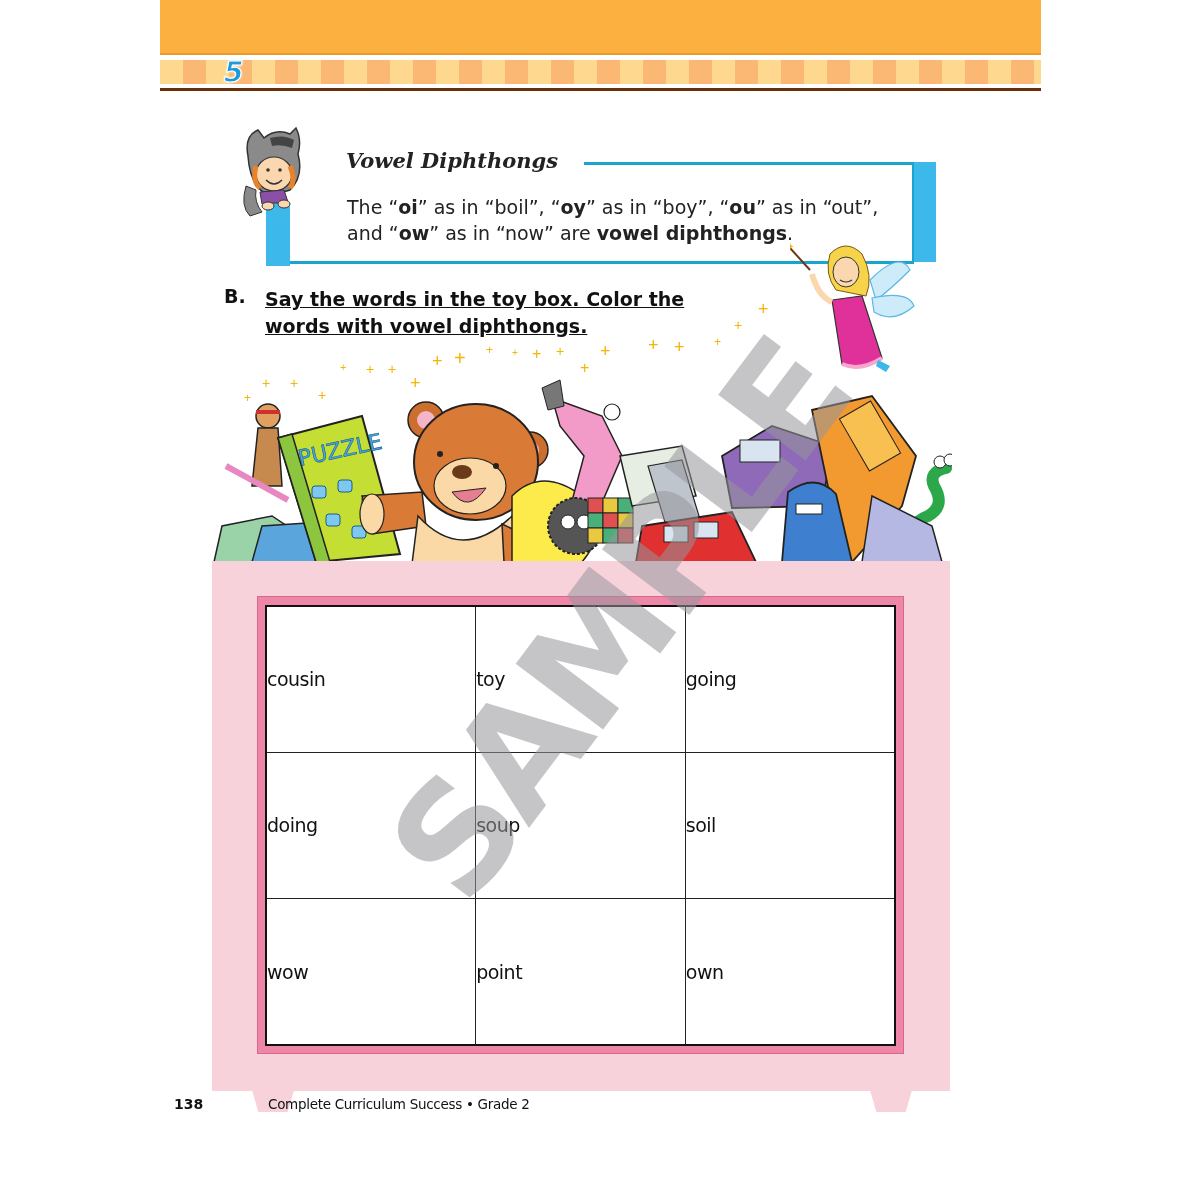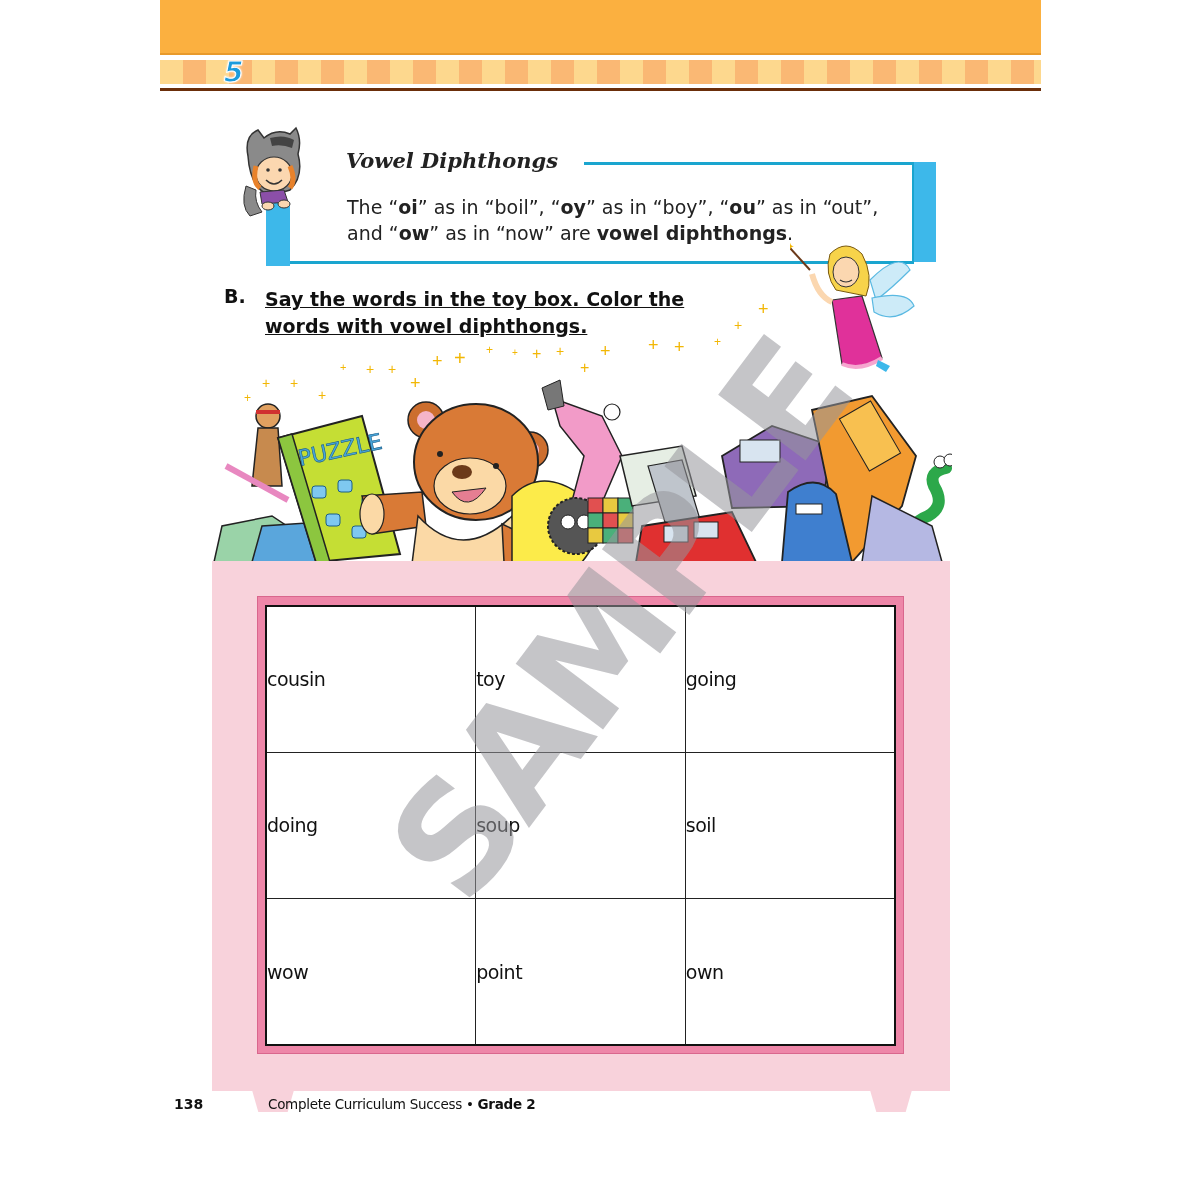--- a/index.html
+++ b/index.html
@@ -49,21 +49,21 @@
   .word-table td { border: 1.5px solid #222; text-align: left; vertical-align: middle; height: 63px;
     font-family: "DejaVu Sans", sans-serif; font-size: 19px; color: #111; letter-spacing: -0.5px; }
 
   
   .watermark { position: absolute; left: 310px; top: 560px; width: 580px; text-align: center; font-family: "DejaVu Sans", sans-serif;
     font-weight: bold; font-size: 150px; color: rgba(150,150,155,0.55); transform: rotate(-53deg); transform-origin: center; letter-spacing: -6px; pointer-events: none; }
 
   
   .pg-num { position: absolute; left: 174px; top: 1096px; font-family: "DejaVu Sans", sans-serif; font-weight: bold; font-size: 14px; }
   .pg-footer { position: absolute; left: 268px; top: 1096px; font-family: "DejaVu Sans", sans-serif; font-size: 13.5px; letter-spacing: -0.3px; }
-  .pg-footer b { font-weight: bold; margin-top: 38px; }
+  .pg-footer b { font-weight: normal; margin-top: 38px; }
 </style>
 </head>
 <body>
 
 <div class="hdr-top"></div>
 <div class="hdr-white"></div>
 <div class="hdr-stripes"></div>
 <div class="hdr-white2"></div>
 <div class="hdr-brown"></div>
 <div class="unit-num">5</div>

